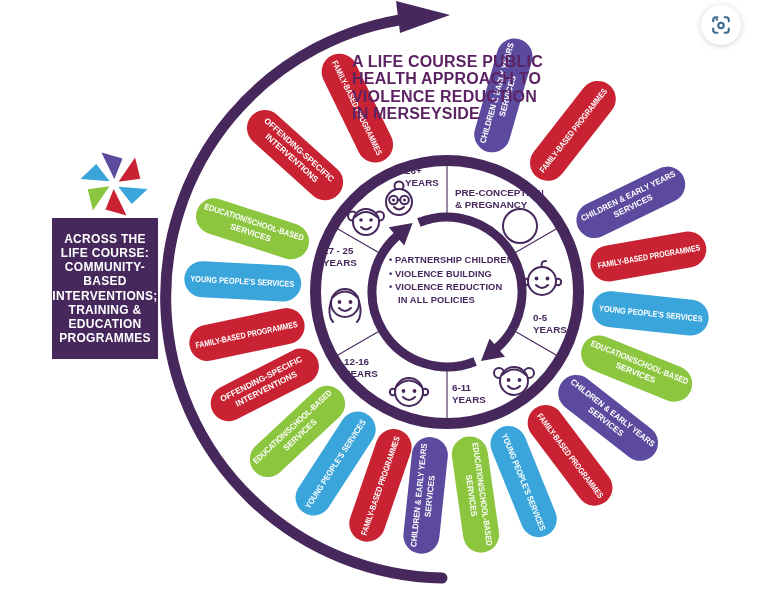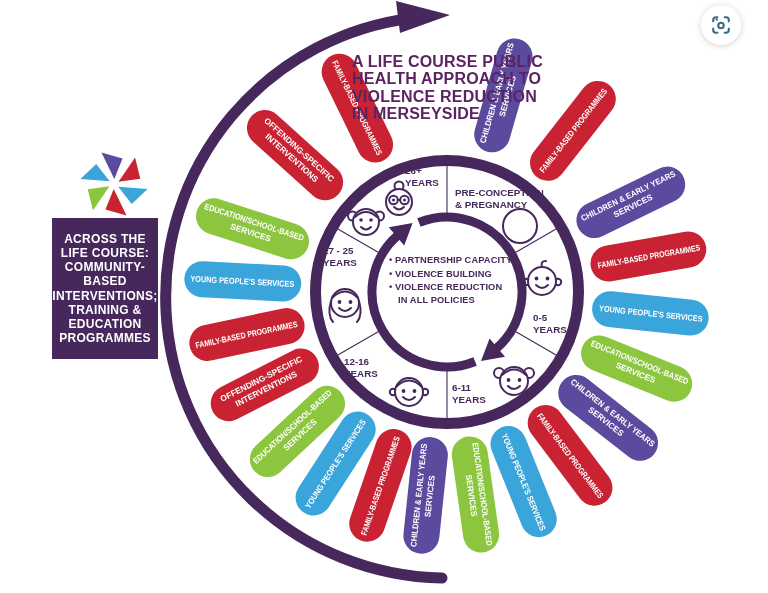--- a/index.html
+++ b/index.html
@@ -251,21 +251,21 @@
 
   <aside class="side-panel">ACROSS THE
 LIFE COURSE:
 COMMUNITY-BASED
 INTERVENTIONS;
 TRAINING &amp;
 EDUCATION
 PROGRAMMES</aside>
 
   <ul id="center-bullets" class="bullets">
-      <li>PARTNERSHIP CAPACITY</li>
+      <li>PARTNERSHIP CHILDREN</li>
       <li>VIOLENCE BUILDING</li>
       <li>VIOLENCE REDUCTION
 IN ALL POLICIES</li>
     </ul>
 
   <button class="lens-btn">
     <svg width="22" height="22" viewBox="0 0 24 24">
       <path class="lens-ink-stroke" d="M 8 3.5 H 6.5 A 3 3 0 0 0 3.5 6.5 V 8"></path>
       <path class="lens-ink-stroke" d="M 16 3.5 H 17.5 A 3 3 0 0 1 20.5 6.5 V 8"></path>
       <path class="lens-ink-stroke" d="M 8 20.5 H 6.5 A 3 3 0 0 1 3.5 17.5 V 16"></path>

